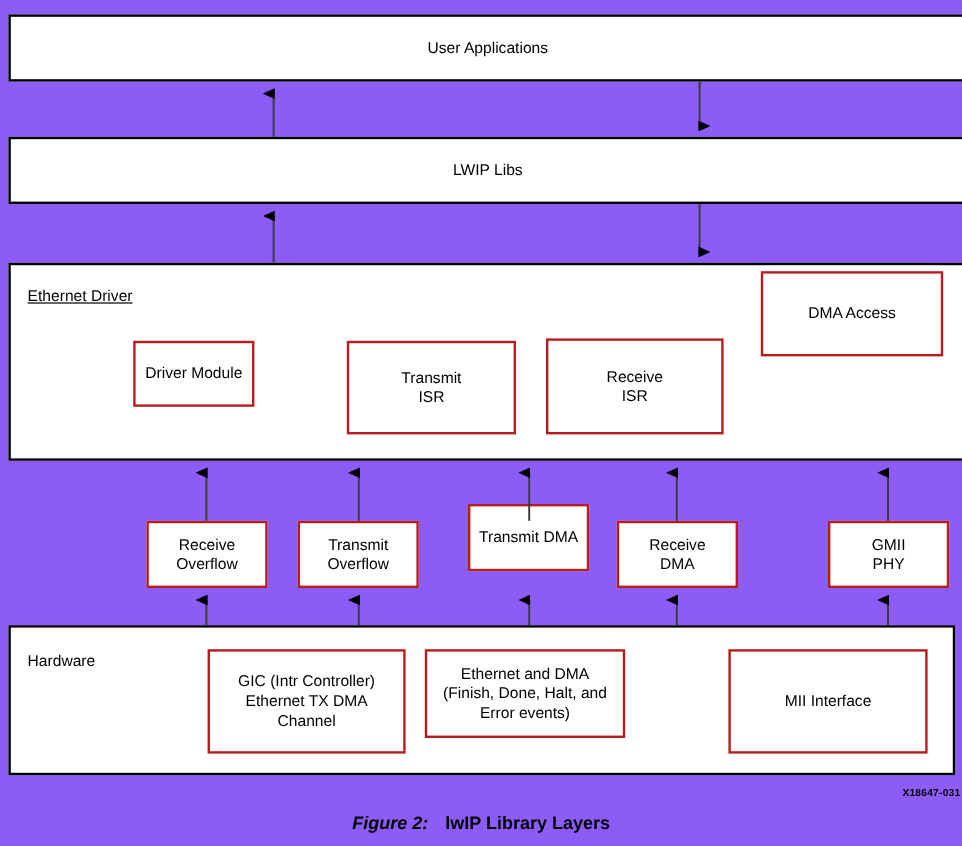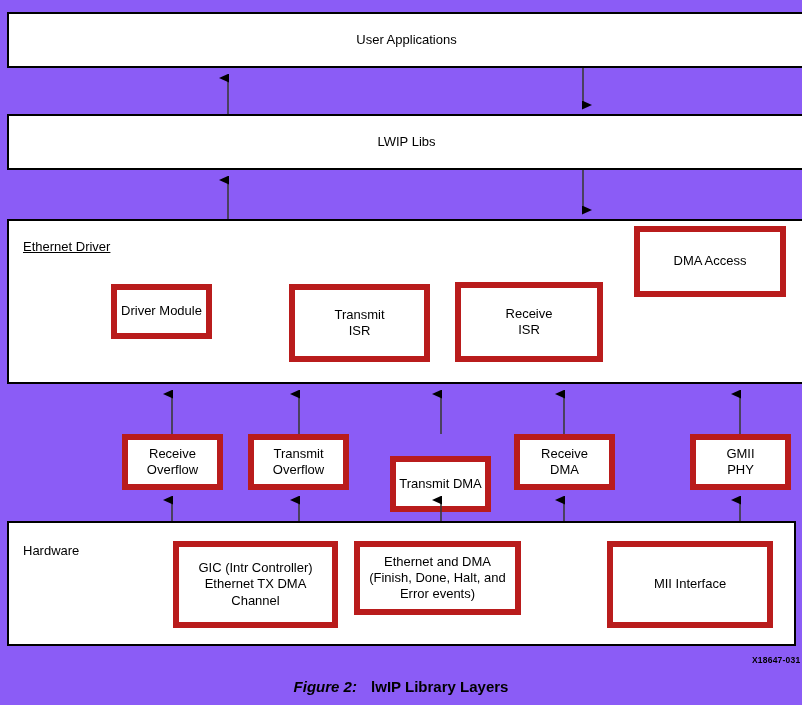--- a/index.html
+++ b/index.html
@@ -16,21 +16,21 @@
     width: 802px;
     height: 705px;
     overflow: hidden;
     background: #8b5cf6;
   }
 
   
   .bx {
     position: absolute;
     box-sizing: border-box;
-    border: 6px solid #b91c1c;
+    border: 2px solid #b91c1c;
     background: #ffffff;
     display: flex;
     align-items: center;
     justify-content: center;
     text-align: center;
     font-size: 13px;
     line-height: 1.25;
     white-space: pre-line;
   }
 
@@ -119,21 +119,21 @@
   <div class="bx" style="left:122px; top:434px; width:101px; height:56px;">
     <span>Receive
 Overflow</span>
   </div>
 
   <div class="bx" style="left:248px; top:434px; width:101px; height:56px;">
     <span>Transmit
 Overflow</span>
   </div>
 
-  <div class="bx" style="left:390px; top:456px; width:101px; height:56px;">
+  <div class="bx" style="left:390px; top:420px; width:101px; height:56px;">
     <span>Transmit DMA</span>
   </div>
 
   <div class="bx" style="left:514px; top:434px; width:101px; height:56px;">
     <span>Receive
 DMA</span>
   </div>
 
   <div class="bx" style="left:690px; top:434px; width:101px; height:56px;">
     <span>GMII

